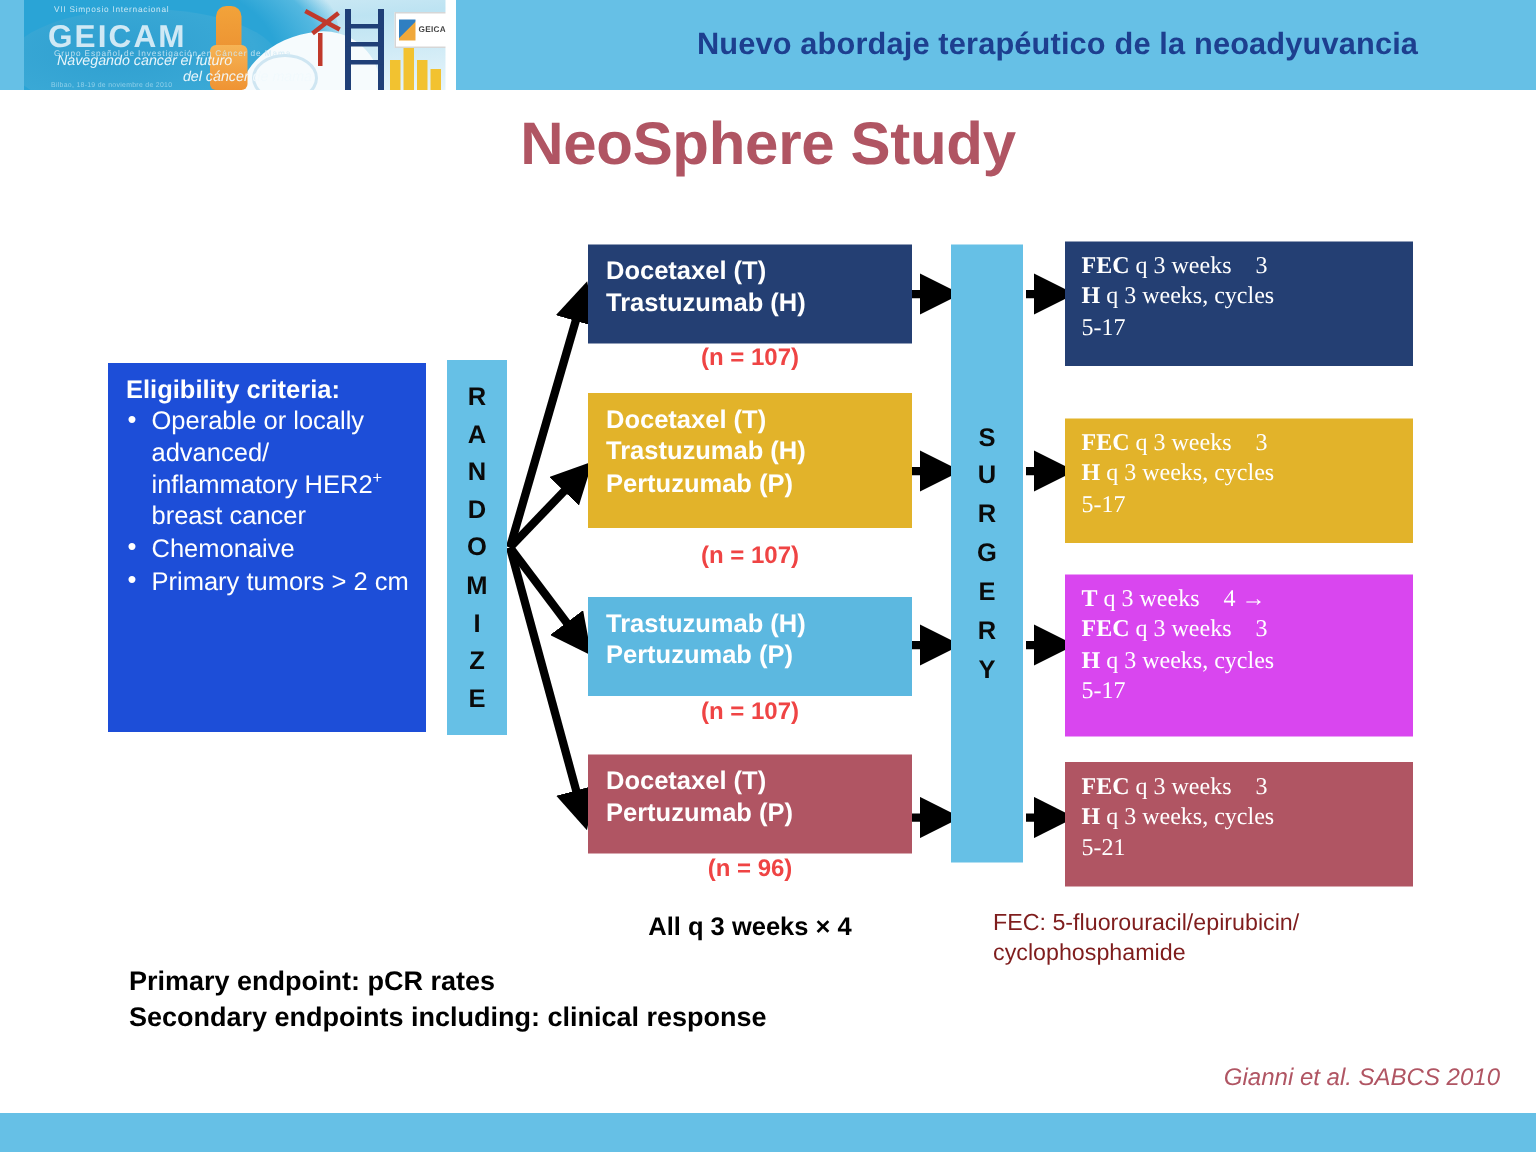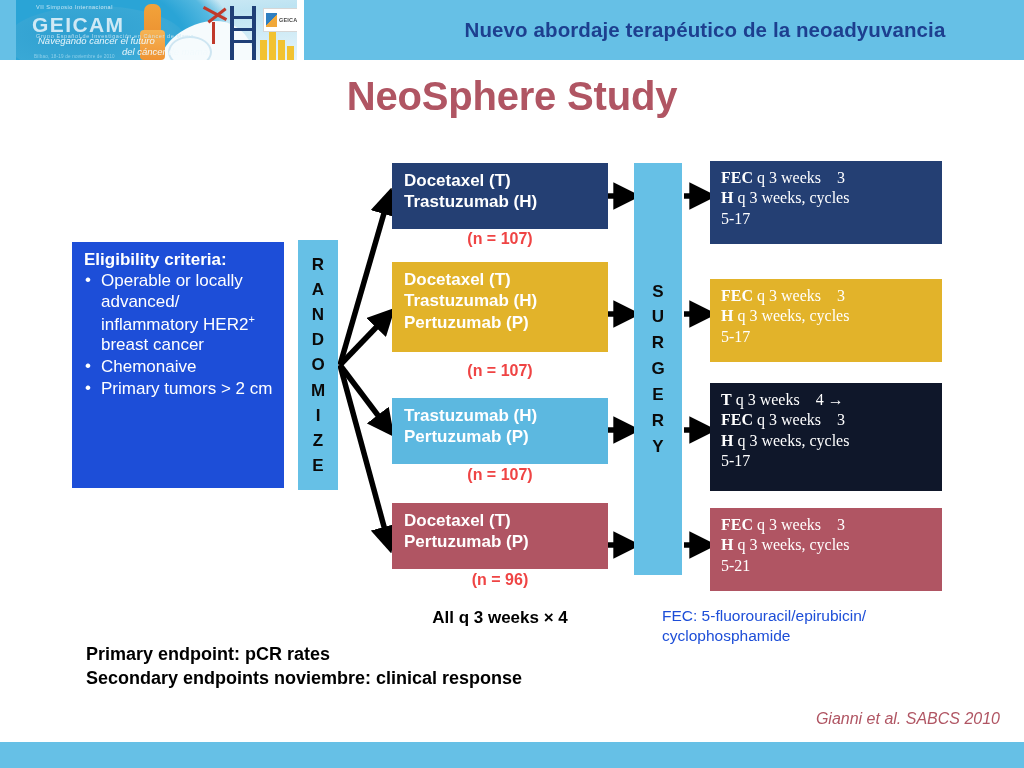--- a/index.html
+++ b/index.html
@@ -276,21 +276,21 @@
     text-align: center;
     font-size: 17px;
     font-weight: bold;
     color: #000000;
   }
   .note-fec {
     position: absolute;
     left: 662px; top: 606px;
     width: 300px;
     font-size: 15.5px;
-    color: #1d4ed8;
+    color: #7f1d1d;
     line-height: 1.32;
   }
   .endpoints {
     position: absolute;
     left: 86px; top: 642px;
     font-size: 18px;
     font-weight: bold;
     color: #000000;
     line-height: 1.35;
   }
@@ -443,39 +443,39 @@
   <div class="out-box" id="out0" style="left: 710px; top: 161px; width: 232px; height: 83px; background: rgb(36, 63, 115);">
       <div><b>FEC</b><span> q 3 weeks</span><span class="gapx"></span><span>3</span></div>
       <div><b>H</b><span> q 3 weeks, cycles</span></div>
       <div><span>5-17</span></div>
     </div>
   <div class="out-box" id="out1" style="left: 710px; top: 279px; width: 232px; height: 83px; background: rgb(226, 179, 42);">
       <div><b>FEC</b><span> q 3 weeks</span><span class="gapx"></span><span>3</span></div>
       <div><b>H</b><span> q 3 weeks, cycles</span></div>
       <div><span>5-17</span></div>
     </div>
-  <div class="out-box" id="out2" style="left: 710px; top: 383px; width: 232px; height: 108px; background: #0f172a;">
+  <div class="out-box" id="out2" style="left: 710px; top: 383px; width: 232px; height: 108px; background: #d946ef;">
       <div><b>T</b><span> q 3 weeks</span><span class="gapx"></span><span>4 →</span></div>
       <div><b>FEC</b><span> q 3 weeks</span><span class="gapx"></span><span>3</span></div>
       <div><b>H</b><span> q 3 weeks, cycles</span></div>
       <div><span>5-17</span></div>
     </div>
   <div class="out-box" id="out3" style="left: 710px; top: 508px; width: 232px; height: 83px; background: rgb(176, 85, 99);">
       <div><b>FEC</b><span> q 3 weeks</span><span class="gapx"></span><span>3</span></div>
       <div><b>H</b><span> q 3 weeks, cycles</span></div>
       <div><span>5-21</span></div>
     </div>
 
   <div class="note-allq">All q 3 weeks × 4</div>
   <div class="note-fec">
     <div>FEC: 5-fluorouracil/epirubicin/</div>
     <div>cyclophosphamide</div>
   </div>
 
   <div class="endpoints">
     <div>Primary endpoint: pCR rates</div>
-    <div>Secondary endpoints noviembre: clinical response</div>
+    <div>Secondary endpoints including: clinical response</div>
   </div>
 
   <div class="citation" style="color: rgb(176, 85, 99);">Gianni et al. SABCS 2010</div>
 </div>
 
 <div class="footer-band" style="background: rgb(102, 192, 230);"></div>
 
 </body></html>

